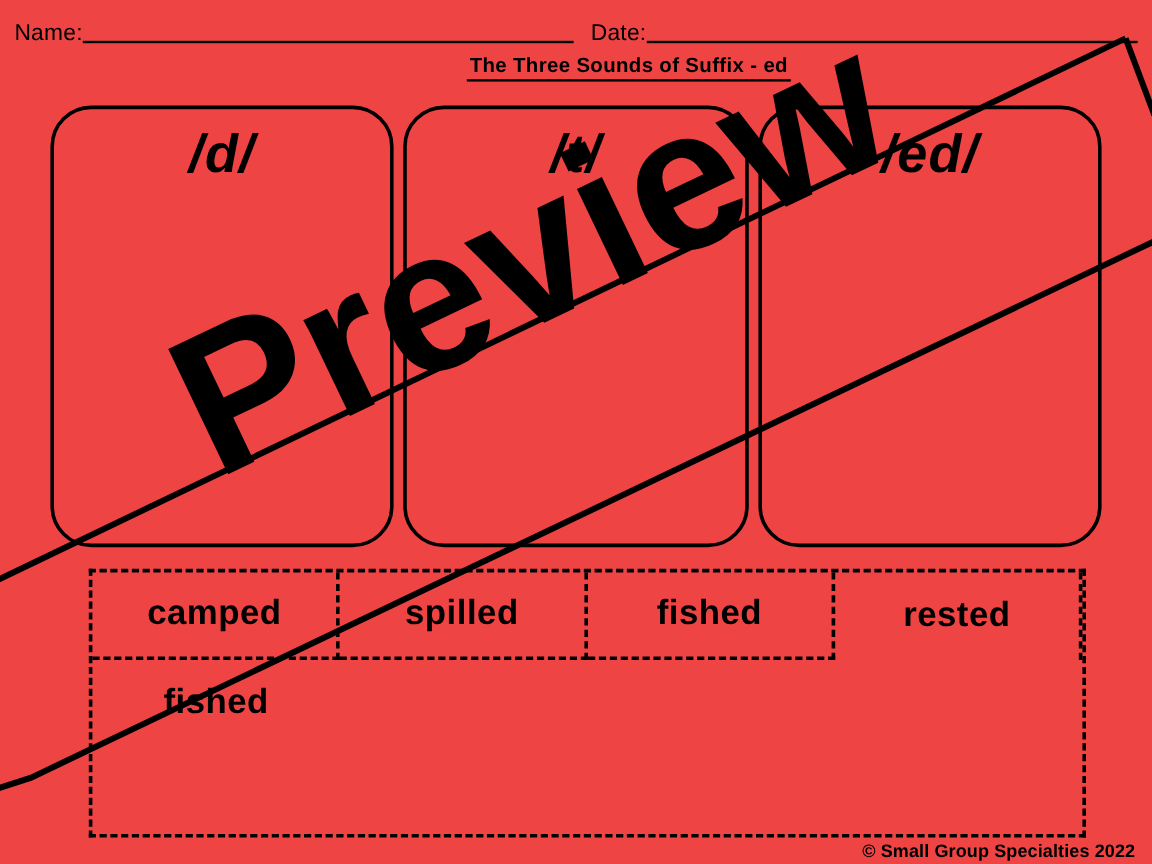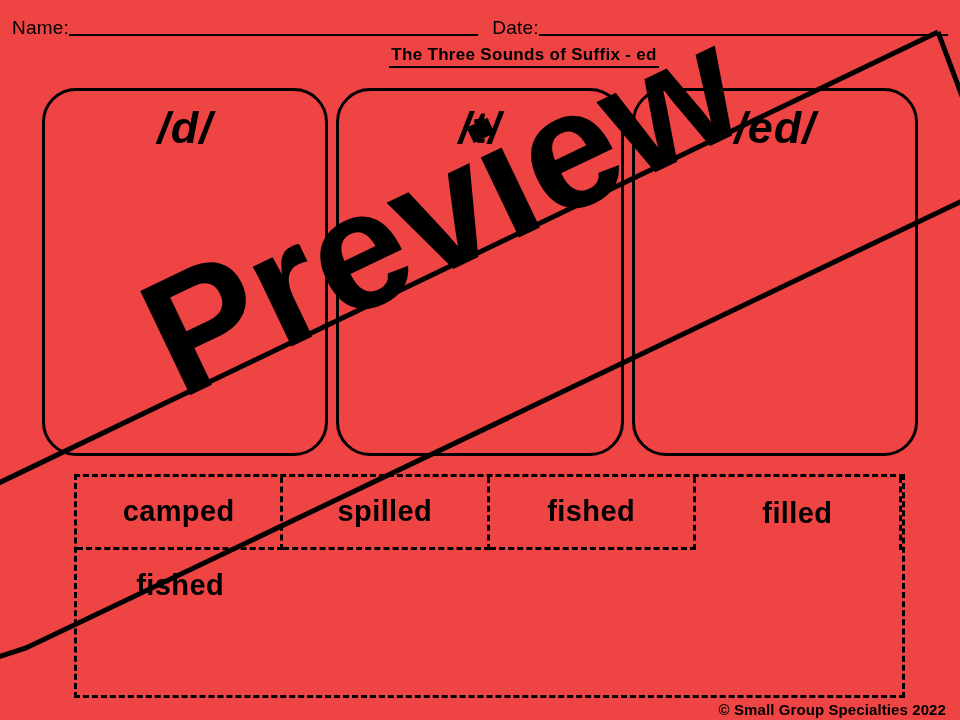--- a/index.html
+++ b/index.html
@@ -176,21 +176,21 @@
       <div class="phoneme">/ed/</div>
     </div>
   </div>
 
   <div class="wordtable">
     <div class="wordcell bdr-r bdr-b">camped</div>
     <div class="wordcell bdr-r bdr-b">spilled</div>
 
     <div class="wordcell bdr-r bdr-b">fished</div>
 
-    <div class="wordcell bdr-r">filled</div>
+    <div class="wordcell bdr-r">rested</div>
     <div class="wordcell">fished</div>
   </div>
 
   <div class="copyright">© Small Group Specialties 2022</div>
 
   <div class="watermark">
     <svg width="960" height="720" viewBox="0 0 960 720" xmlns="http://www.w3.org/2000/svg">
 
       <g fill="none" stroke="#000" stroke-width="5" stroke-linejoin="miter" stroke-linecap="butt">
         <path d="M -20 492 L 938 32"></path>

